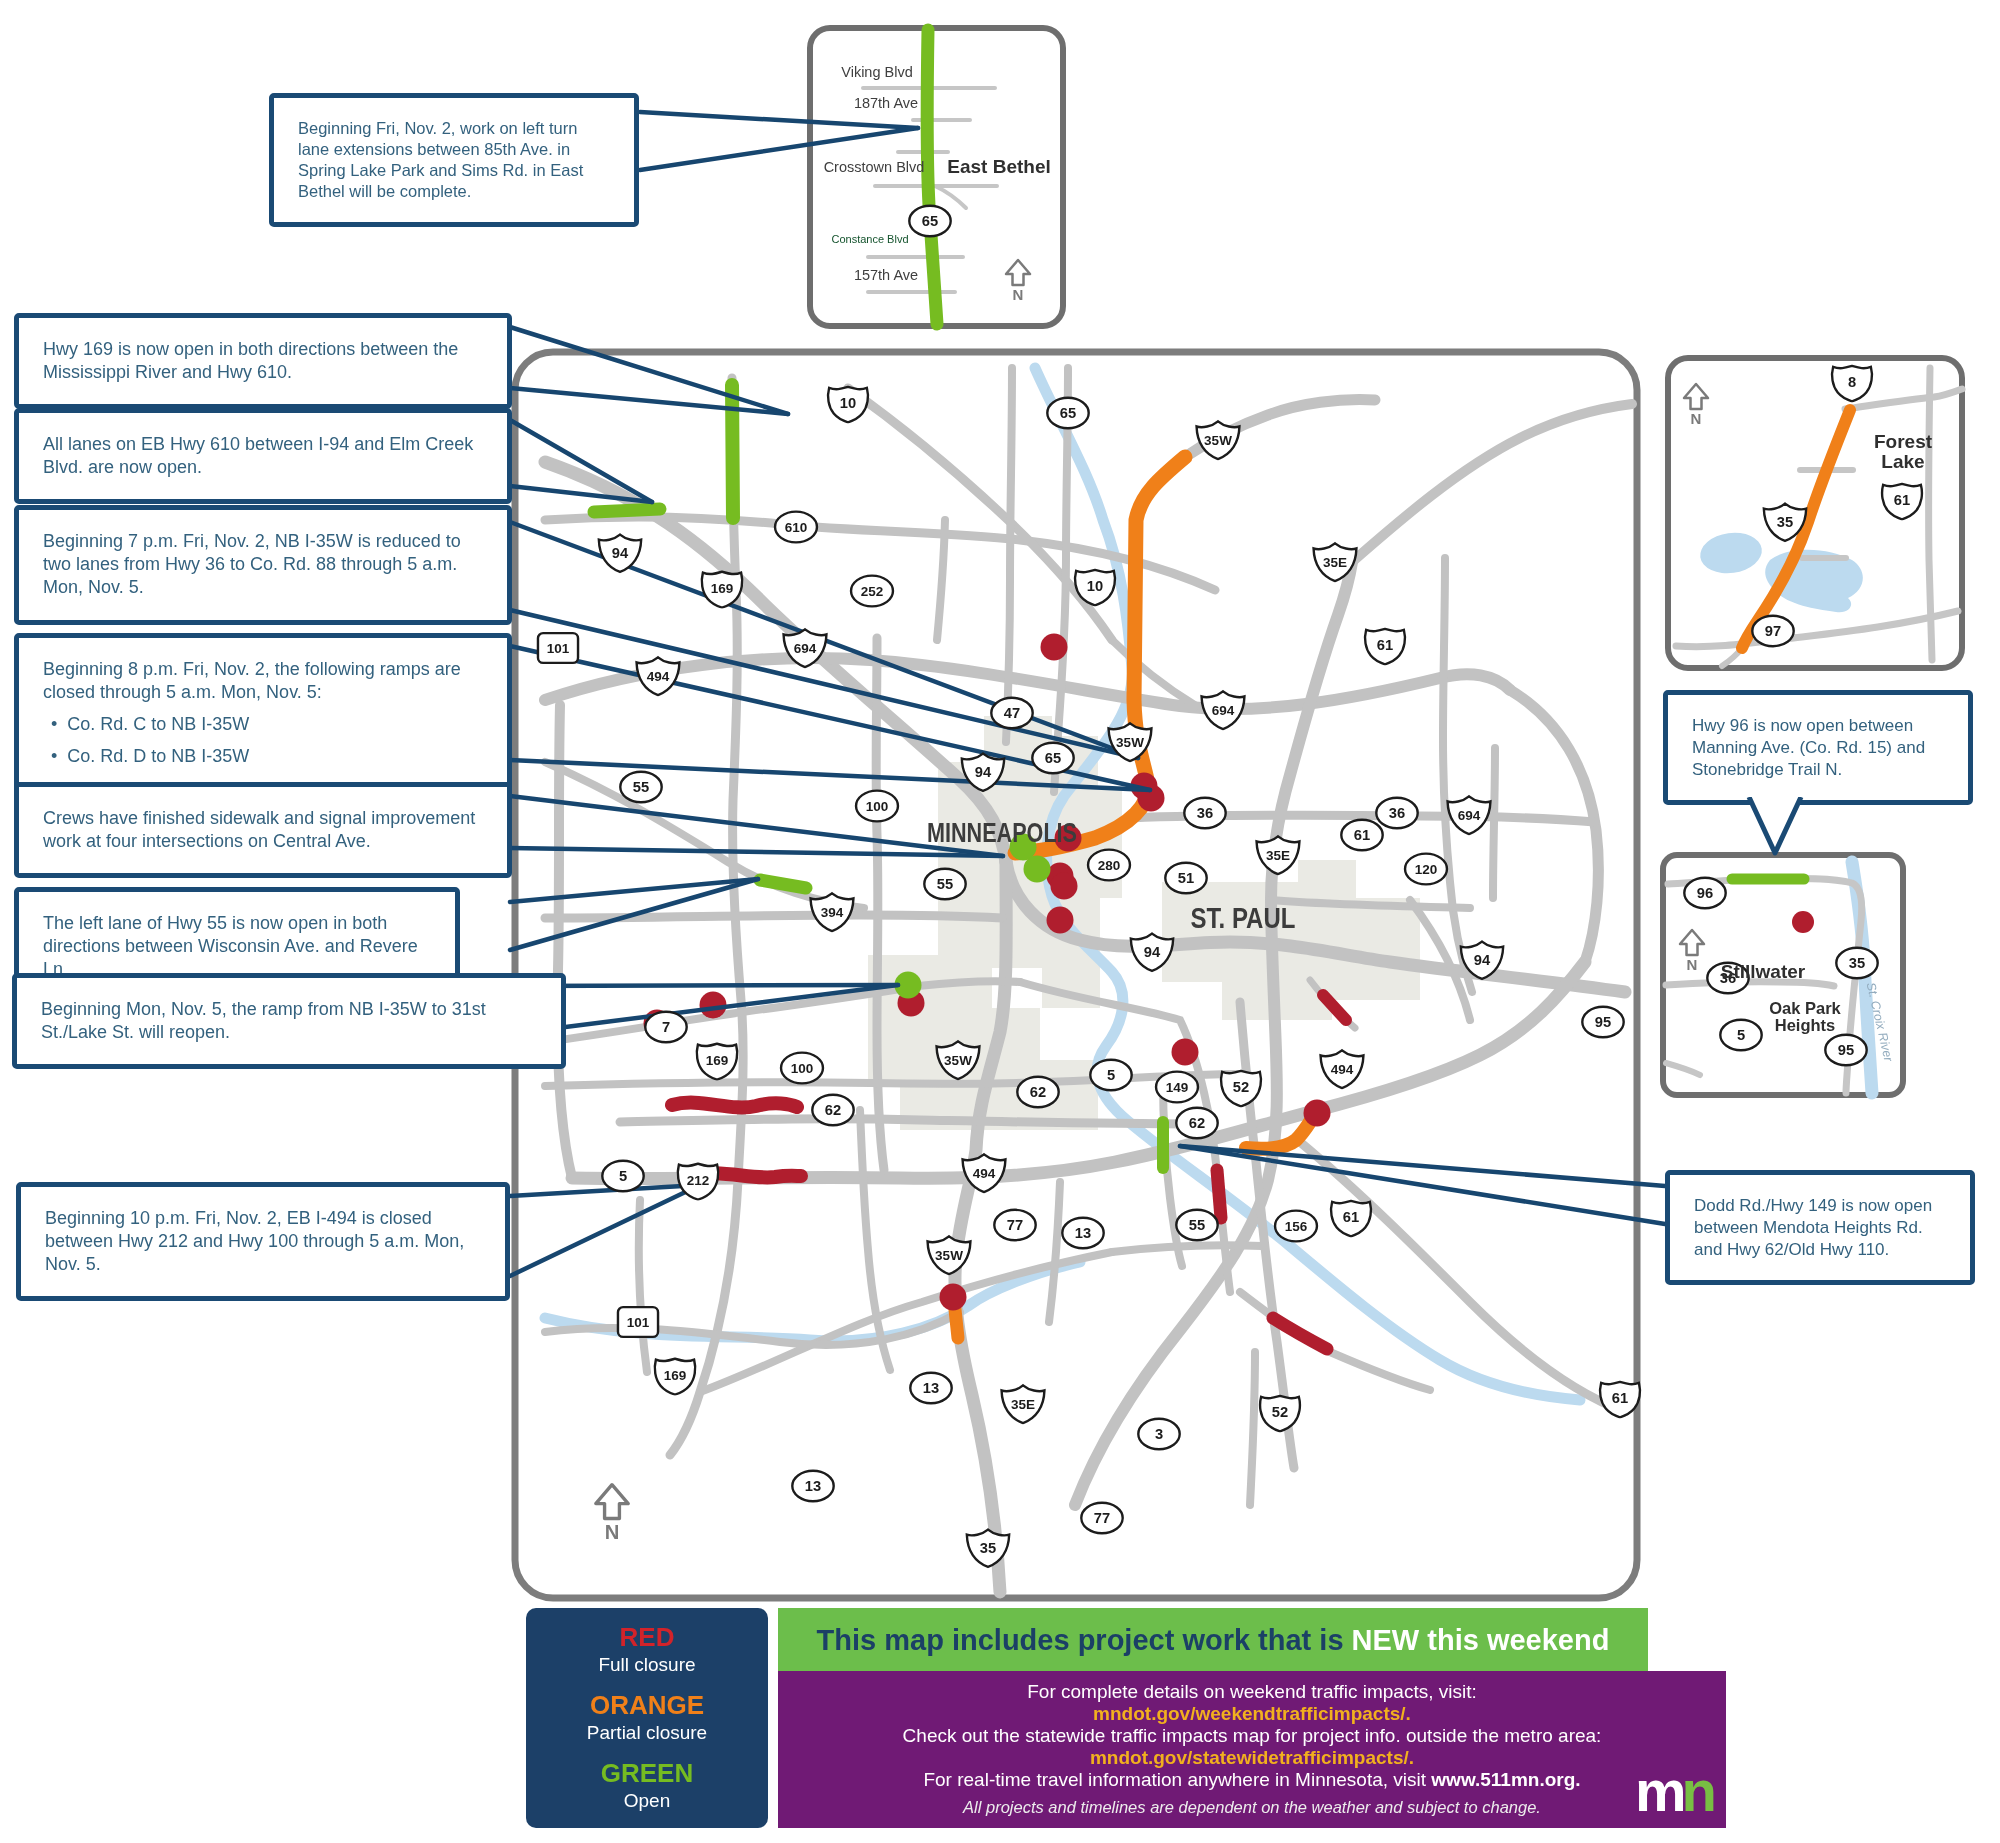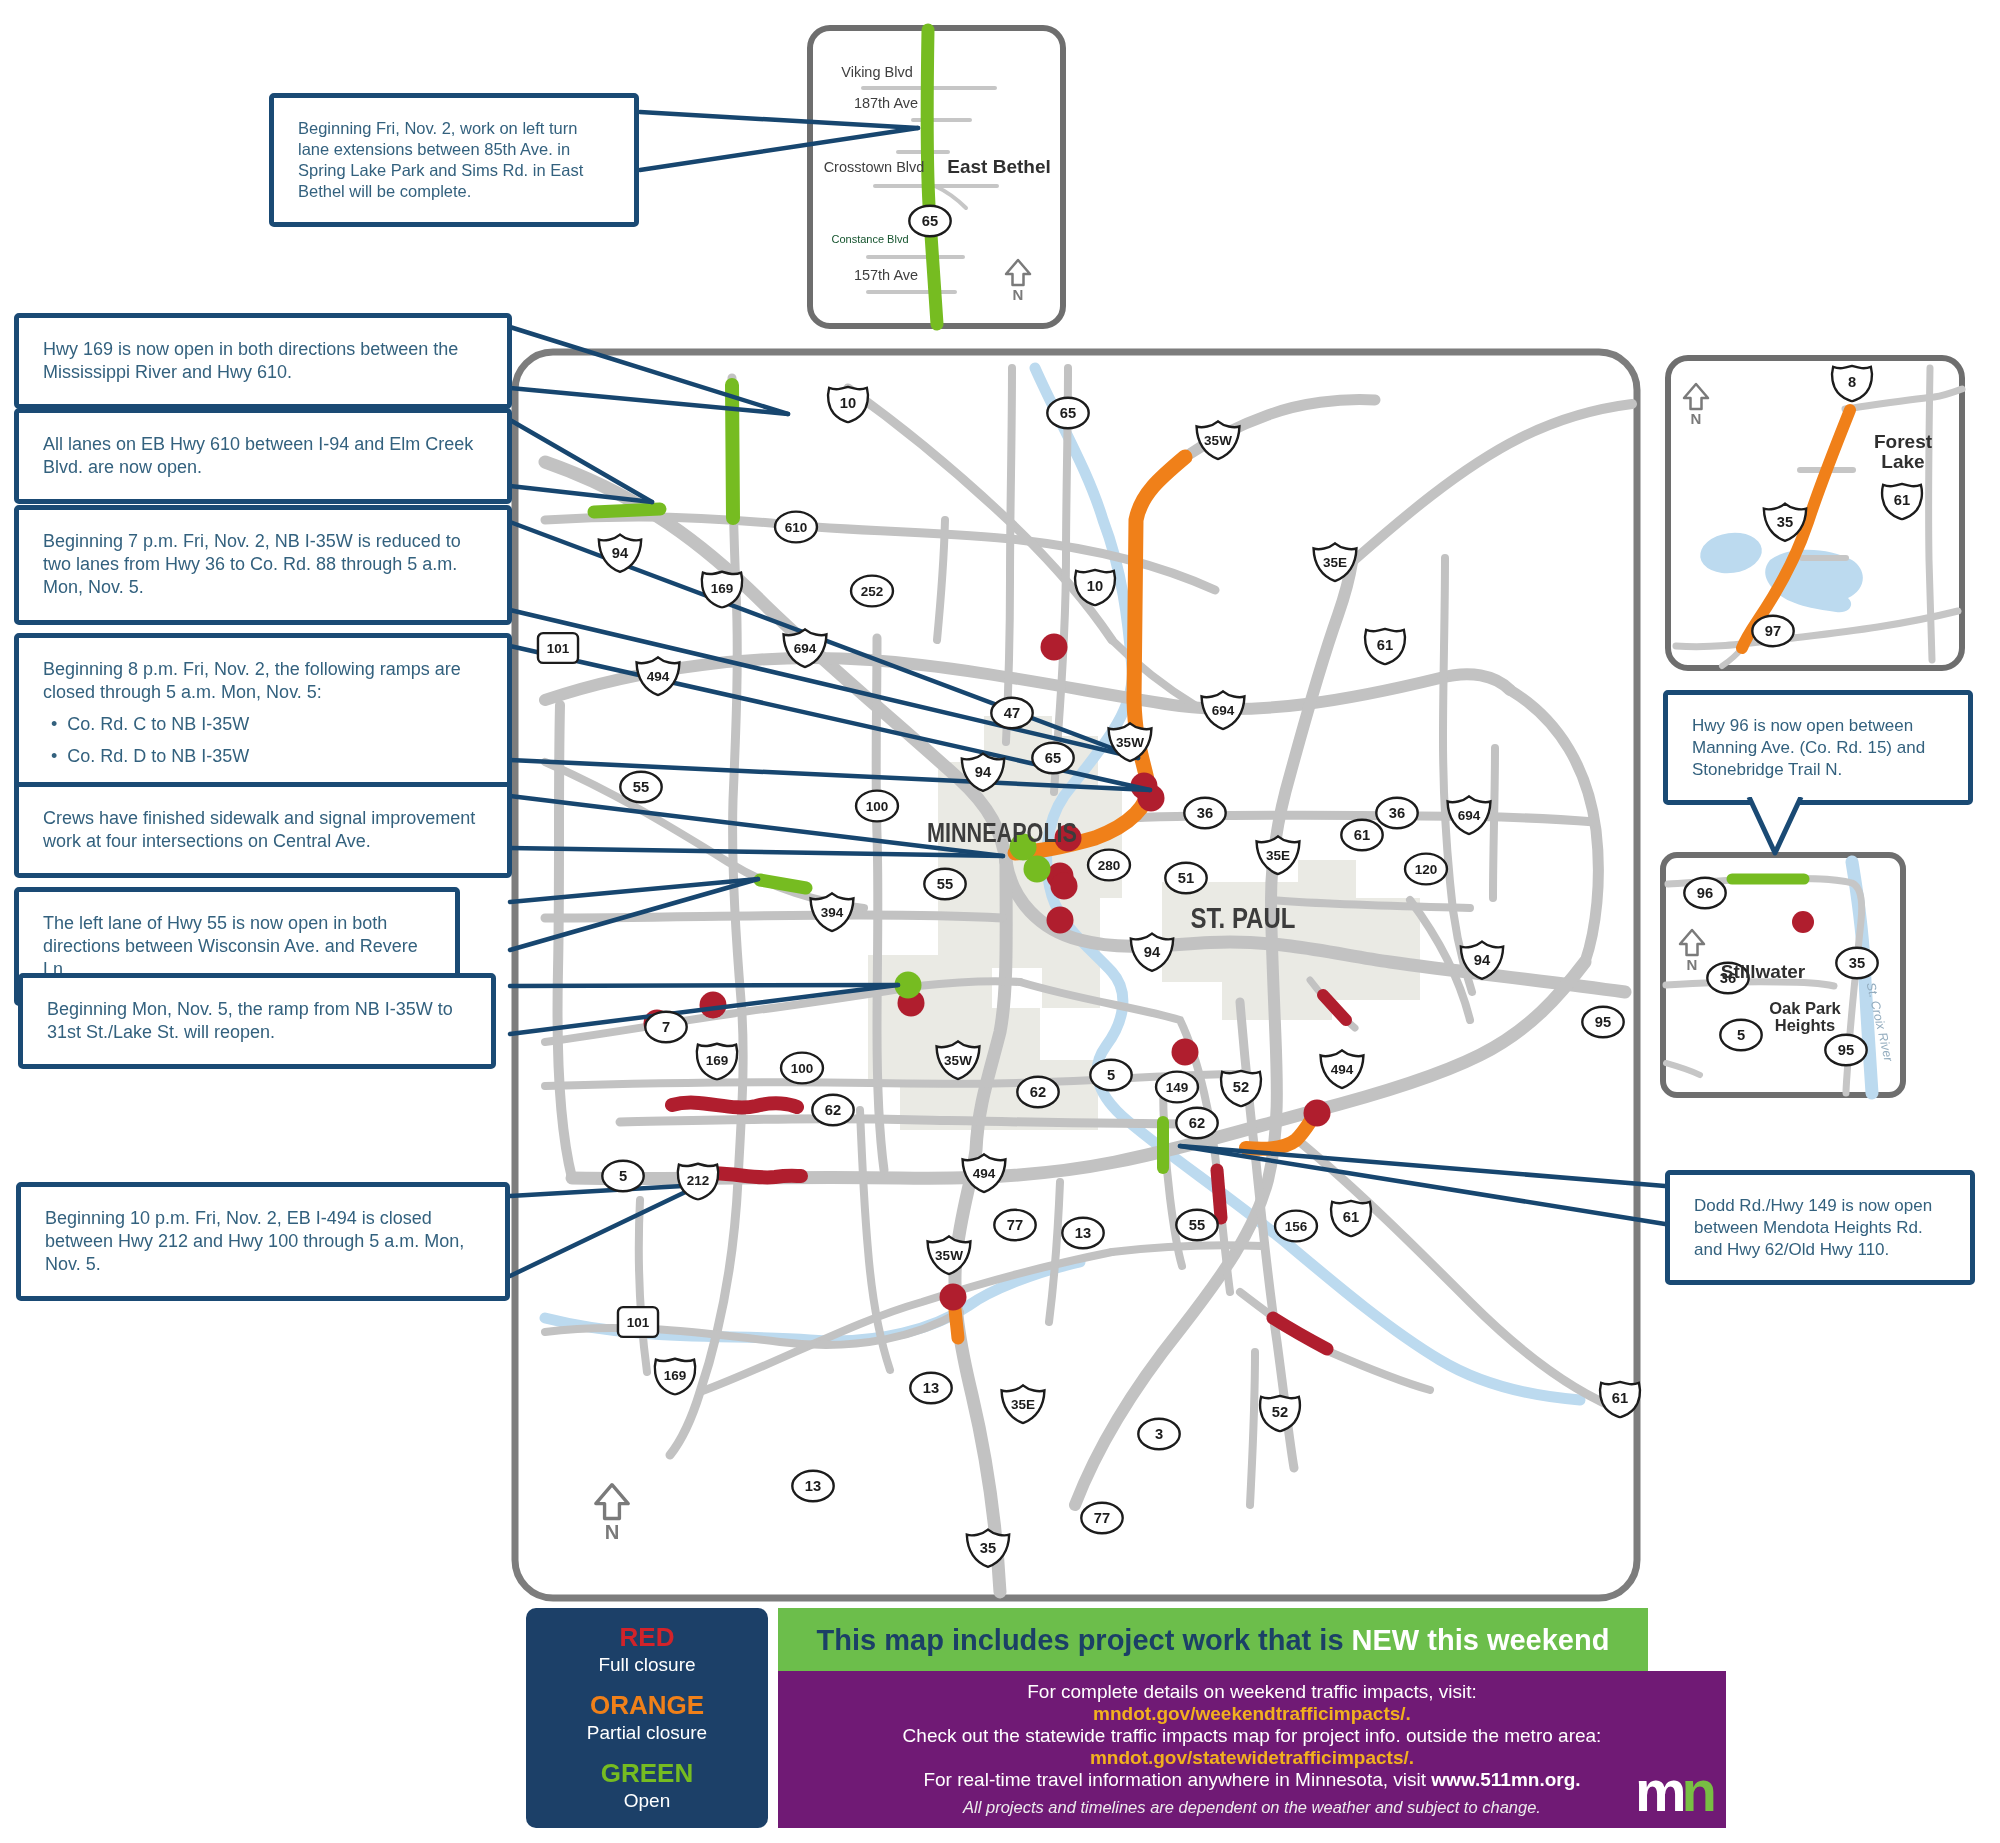--- a/index.html
+++ b/index.html
@@ -535,21 +535,21 @@
     <p>Beginning 8 p.m. Fri, Nov. 2, the following ramps are closed through 5 a.m. Mon, Nov. 5:</p>
     <p class="bullet">Co. Rd. C to NB I-35W</p>
     <p class="bullet">Co. Rd. D to NB I-35W</p>
   </div>
   <div class="callout" style="left:14px;top:782px;width:498px;min-height:80px;">
     <p>Crews have finished sidewalk and signal improvement work at four intersections on Central Ave.</p>
   </div>
   <div class="callout" style="left:14px;top:887px;width:446px;min-height:76px;">
     <p>The left lane of Hwy 55 is now open in both directions between Wisconsin Ave. and Revere Ln.</p>
   </div>
-  <div class="callout" style="left:18px;top:973px;width:478px;min-height:73px;">
+  <div class="callout" style="left:12px;top:973px;width:554px;min-height:73px;">
     <p>Beginning Mon, Nov. 5, the ramp from NB I-35W to 31st St./Lake St. will reopen.</p>
   </div>
   <div class="callout" style="left:16px;top:1182px;width:494px;min-height:111px;">
     <p>Beginning 10 p.m.  Fri, Nov. 2, EB I-494 is closed between Hwy 212 and Hwy 100 through 5 a.m. Mon, Nov. 5.</p>
   </div>
   <div class="callout" id="co-hwy96" style="left:1663px;top:690px;width:310px;min-height:112px;">
     <p>Hwy 96 is now open between Manning Ave. (Co. Rd. 15) and Stonebridge Trail N.</p>
   </div>
   <div class="pointer-v" style="left:1745px;top:797px;">
     <svg width="60" height="62" viewBox="0 0 60 62">

